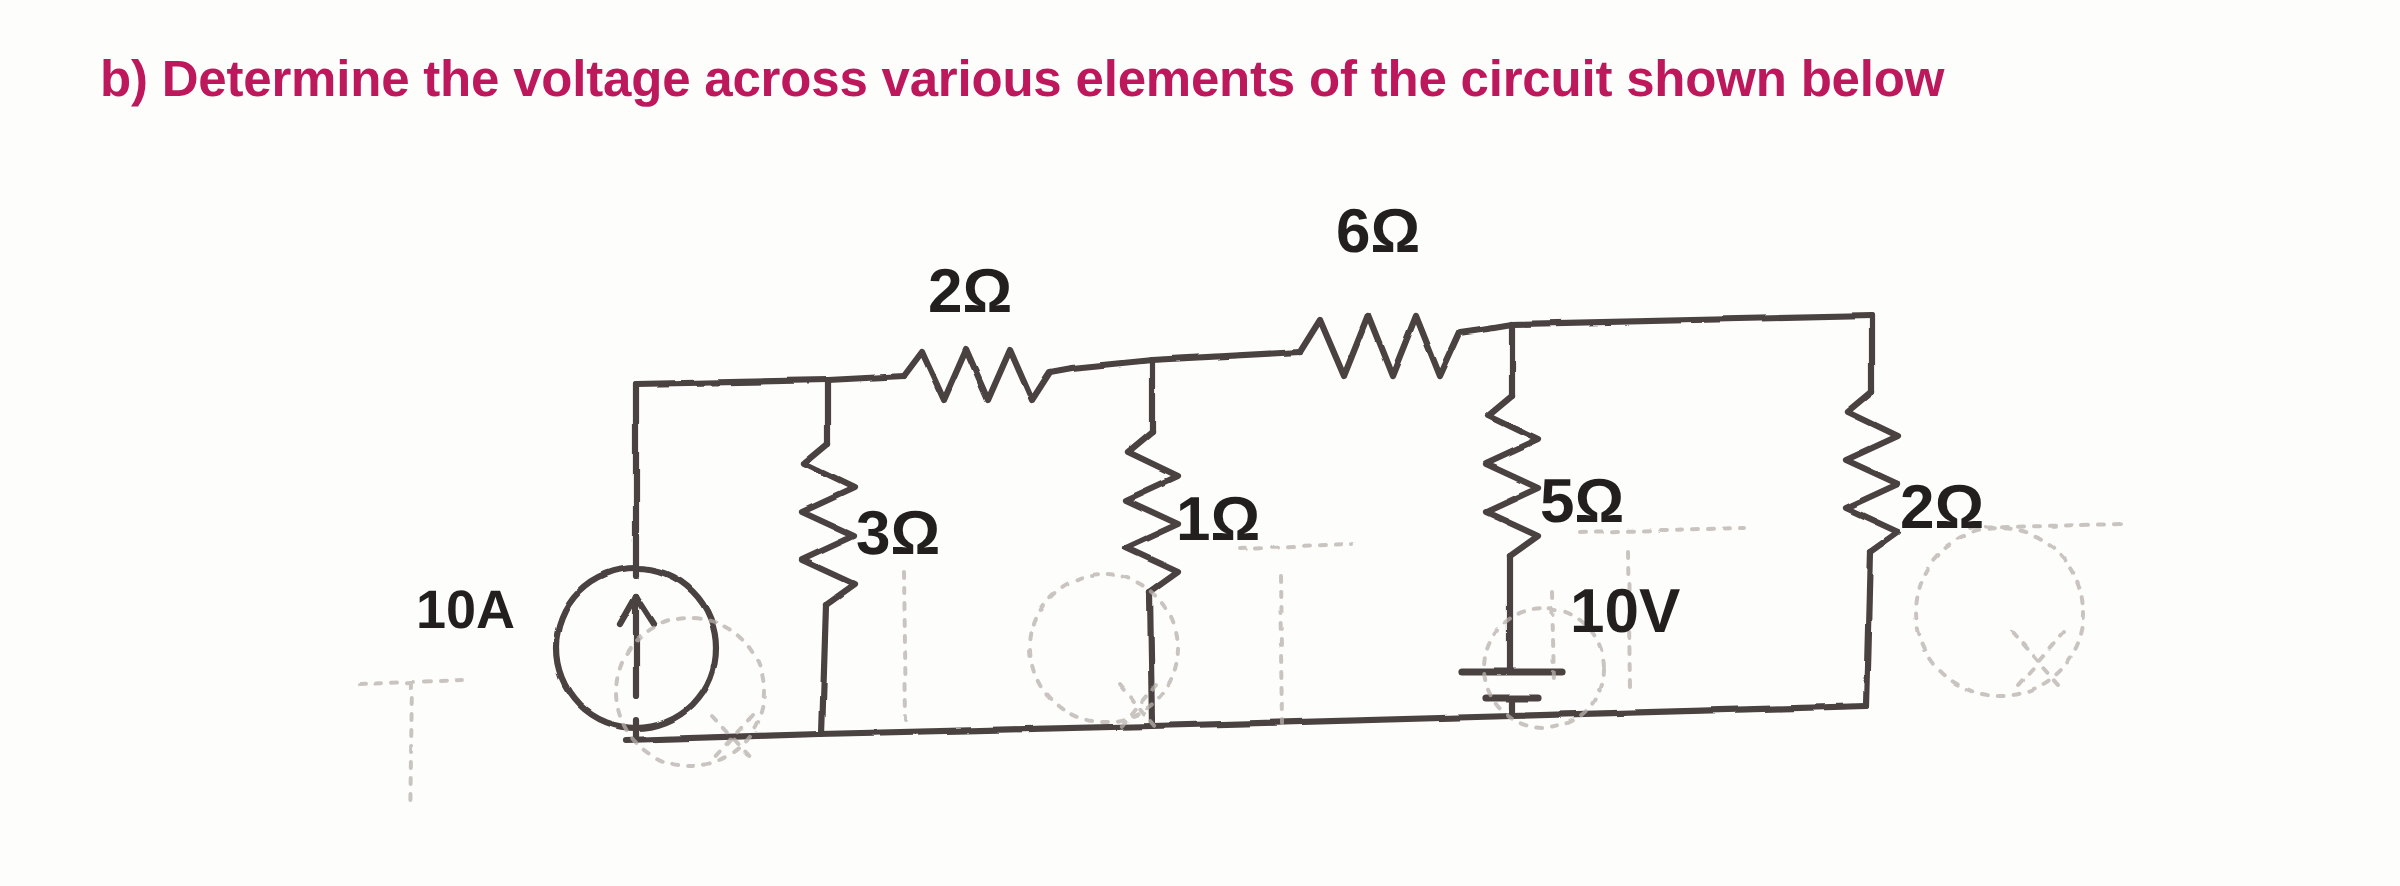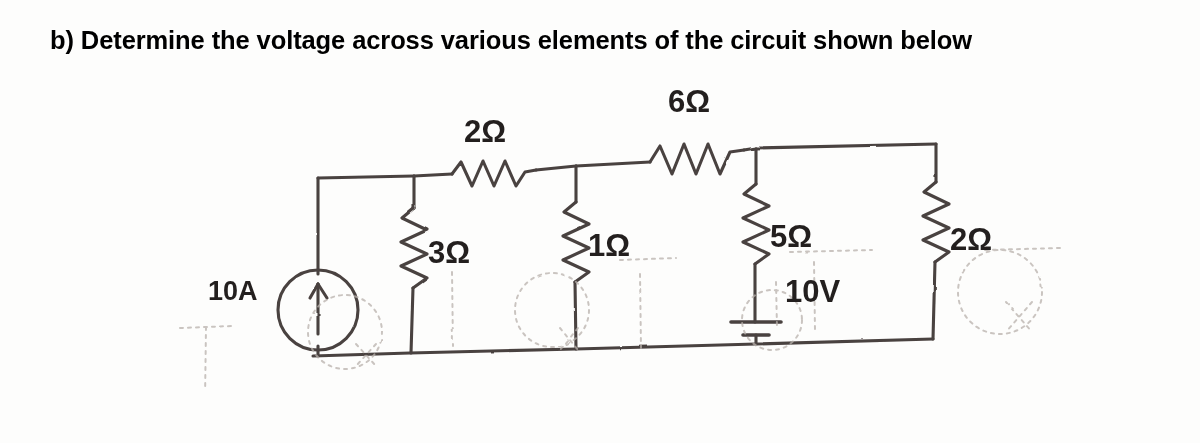--- a/index.html
+++ b/index.html
@@ -19,29 +19,29 @@
     position: absolute;
     inset: 0;
     background: #fdfdfc;
   }
   #question-text {
     position: absolute;
     left: 50px;
     top: 26px;
     font-size: 25.5px;
     font-weight: 700;
-    color: #000000;
+    color: #be185d;
     letter-spacing: -0.1px;
     white-space: nowrap;
     font-family: "Liberation Sans", sans-serif;
   }
   #circuit-figure {
     position: absolute;
     left: 0;
-    top: 60px;
+    top: 74px;
     width: 1200px;
     height: 330px;
   }
   svg { display: block; }
   .lbl {
     font-family: "Liberation Sans", sans-serif;
     font-weight: 700;
     fill: #231f1e;
   }
 </style>

